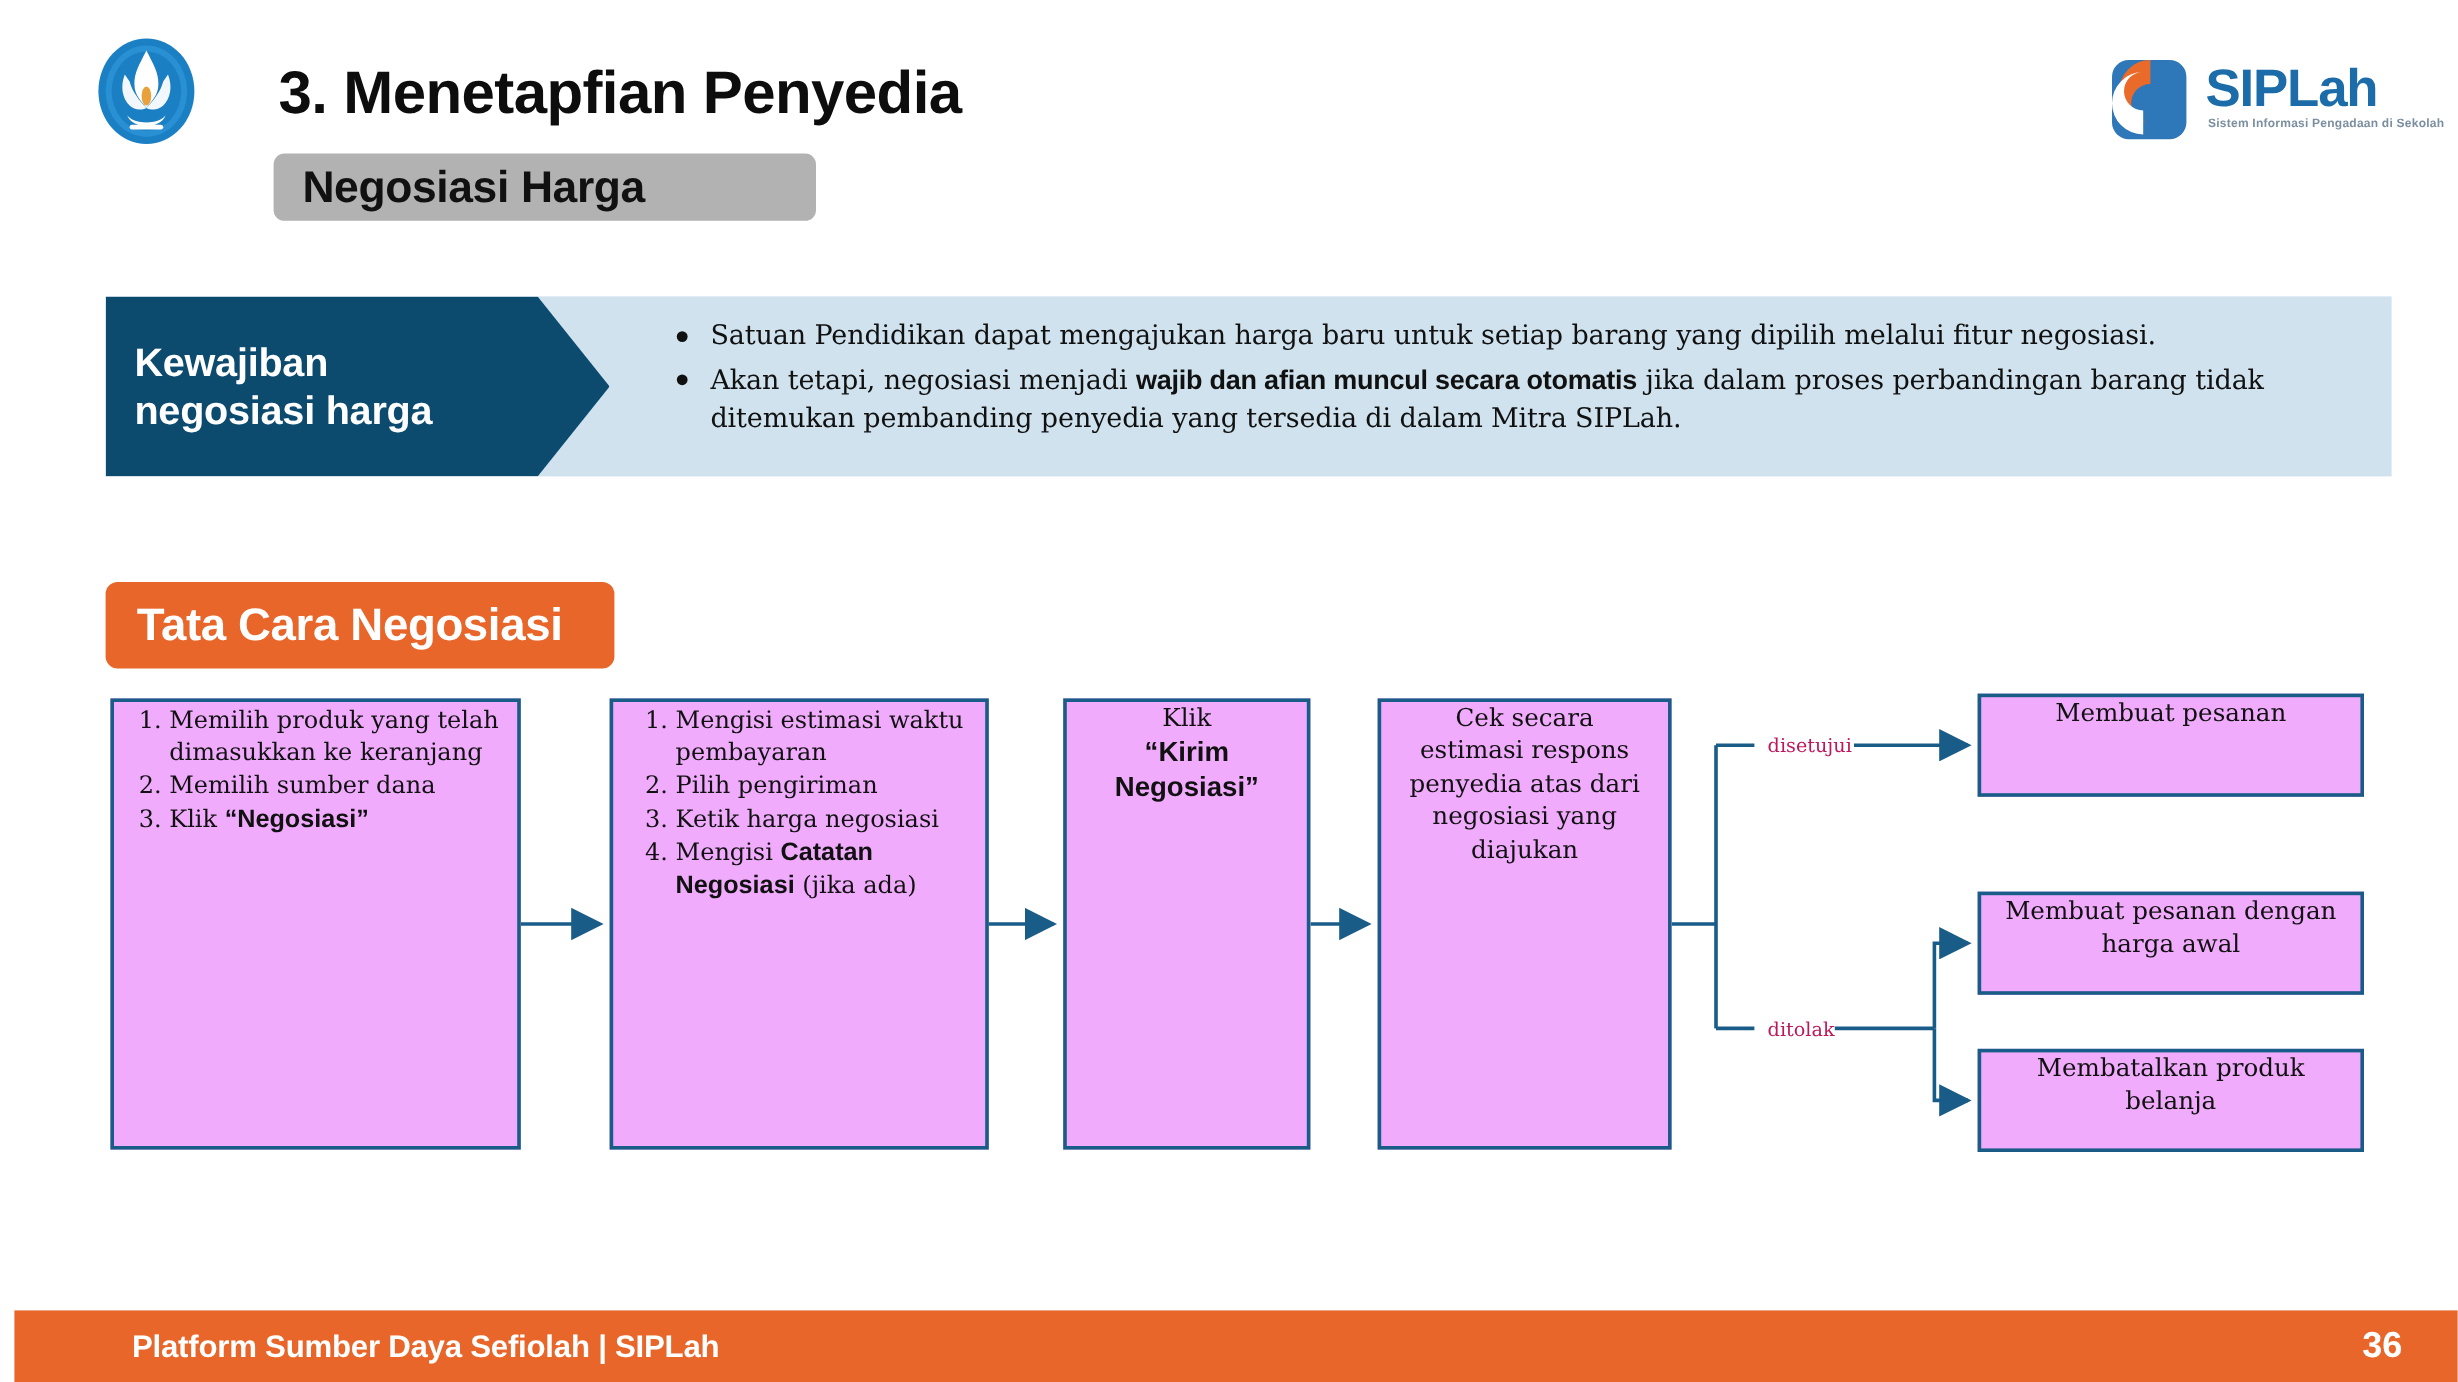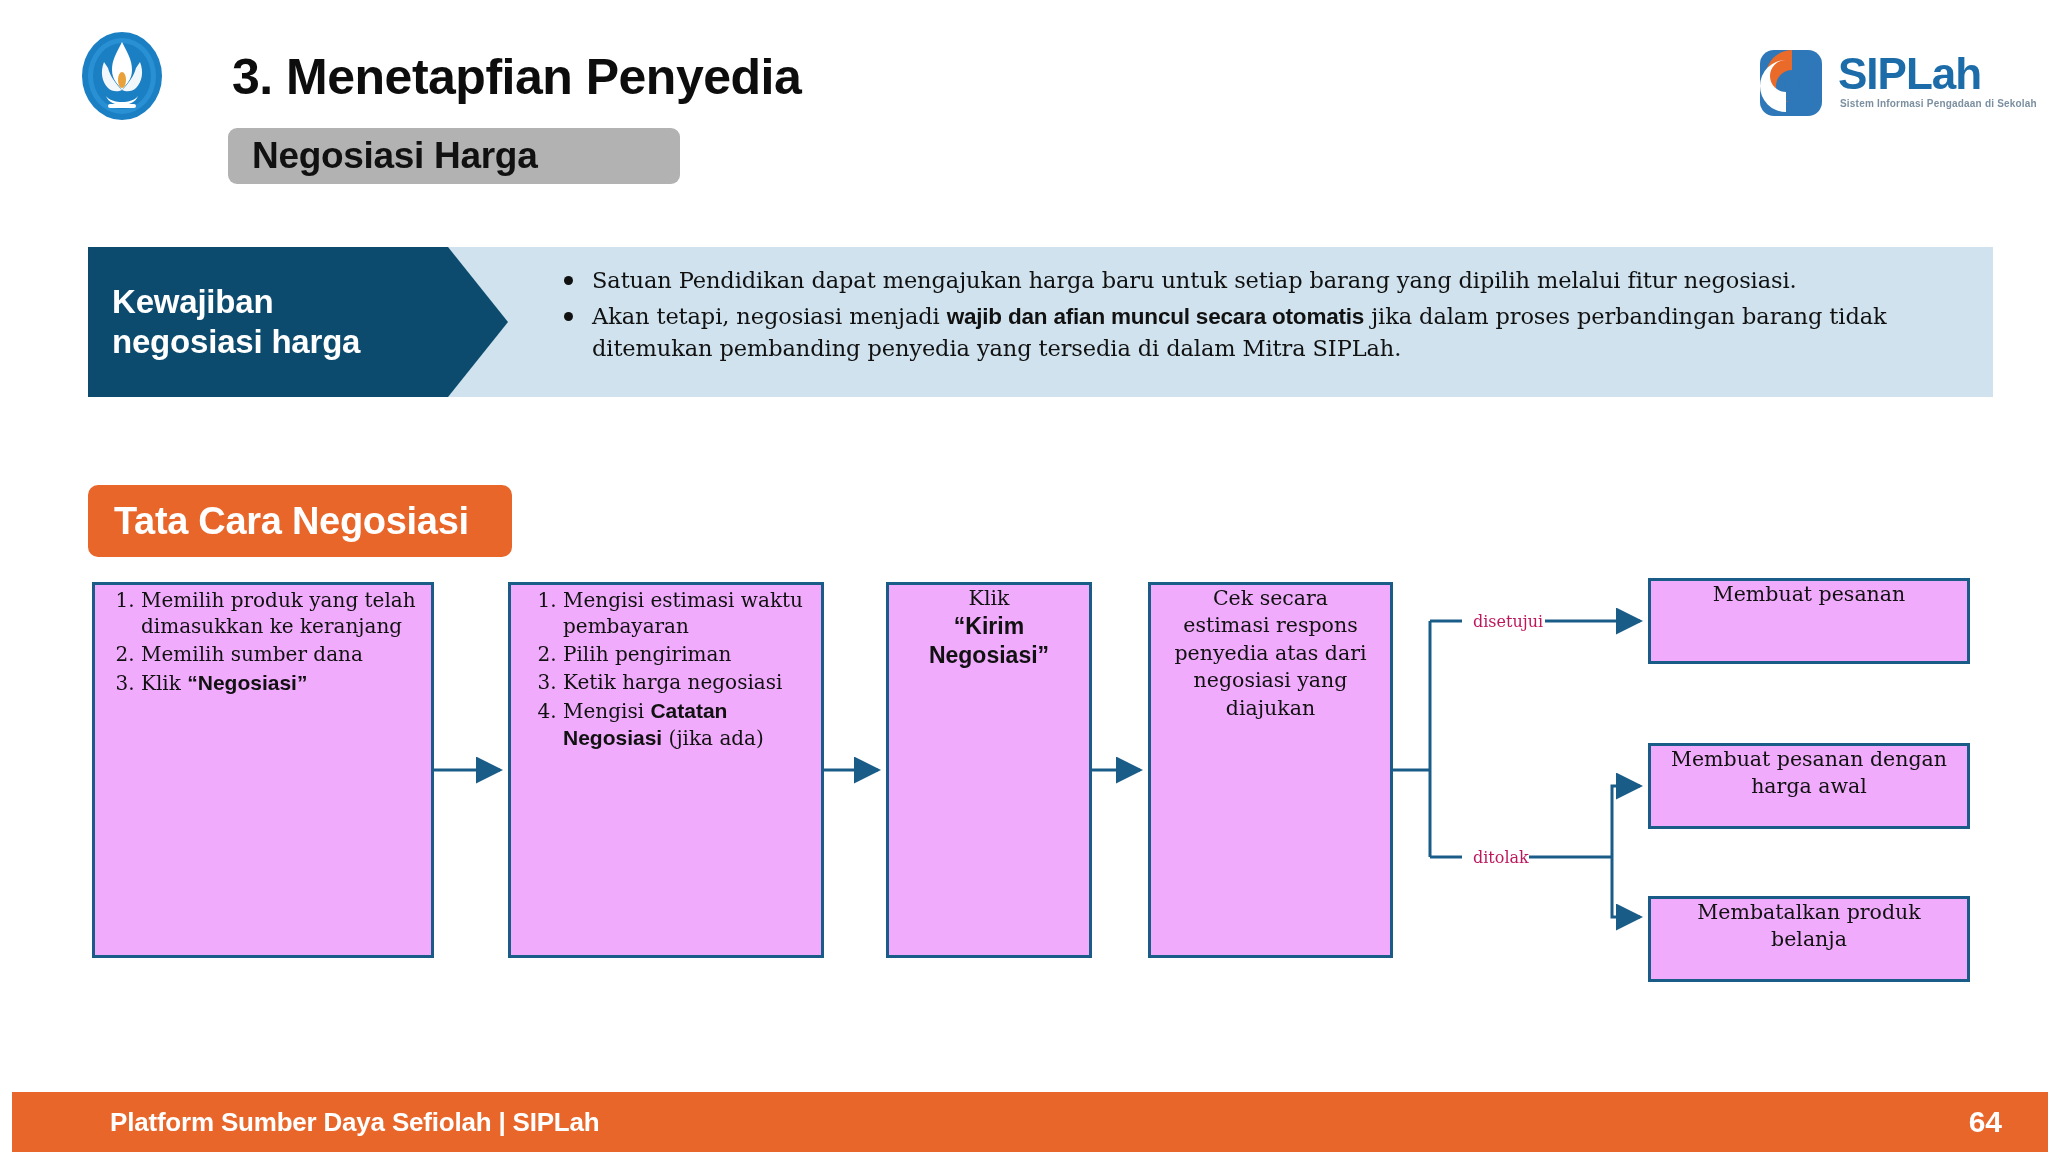--- a/index.html
+++ b/index.html
@@ -250,24 +250,24 @@
     <div class="branch-label" style="left:1473px;top:848px;">ditolak</div>
 
     <div class="fbox" style="left:1648px;top:578px;width:322px;height:86px;">
       <div class="centered-txt">Membuat pesanan</div>
     </div>
 
     <div class="fbox" style="left:1648px;top:743px;width:322px;height:86px;">
       <div class="centered-txt">Membuat pesanan dengan harga awal</div>
     </div>
 
-    <div class="fbox" style="left:1648px;top:896px;width:322px;height:86px;">
+    <div class="fbox" style="left:1648px;top:874px;width:322px;height:86px;">
       <div class="centered-txt">Membatalkan produk belanja</div>
     </div>
 
   </div>
 
   <div class="footer">
     <div class="footer-text">Platform Sumber Daya Sefiolah | SIPLah</div>
-    <div class="footer-page">64</div>
+    <div class="footer-page">36</div>
   </div>
 
 </div>
 
 </body></html>

